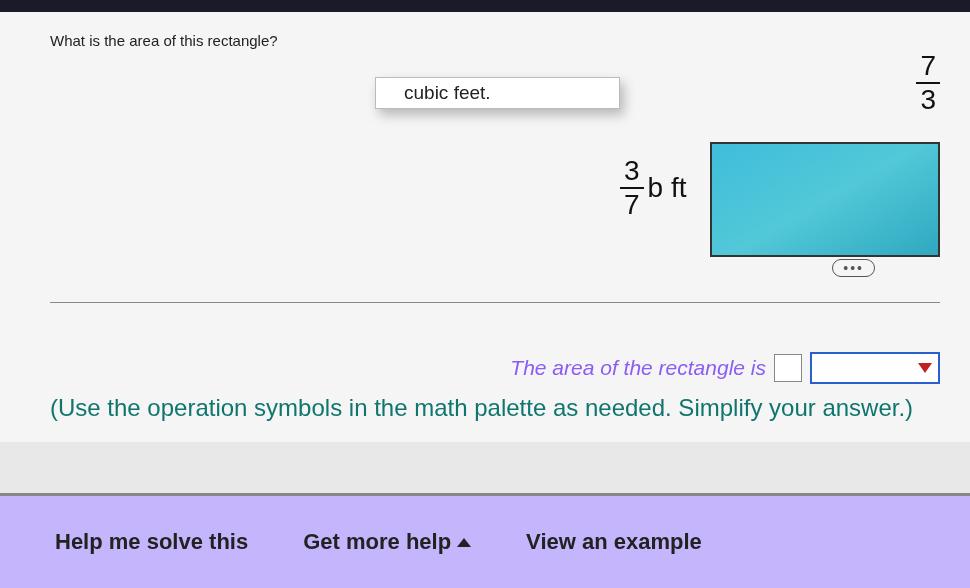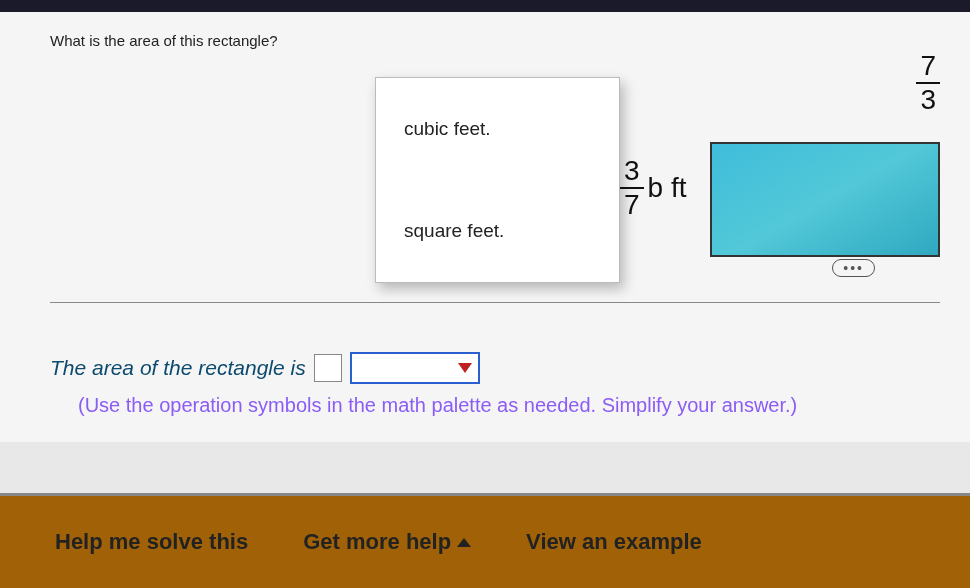--- a/index.html
+++ b/index.html
@@ -95,39 +95,40 @@
       position: absolute;
       left: 375px;
       top: 65px;
       width: 245px;
       background: #fff;
       border: 1px solid #bbb;
       box-shadow: 4px 6px 12px rgba(0,0,0,0.25);
       z-index: 10;
     }
     .dropdown-item {
-      padding: 40px 28px;
+      padding: 4px 28px;
       font-size: 19px;
       color: #222;
       cursor: pointer;
     }
     .answer-section {
       position: absolute;
       left: 50px;
       top: 340px;
       right: 30px;
     }
     .answer-line {
       font-size: 21px;
-      color: #0c4a6e;
+      color: #8b5cf6;
       font-style: italic;
       display: flex;
       align-items: center;
       gap: 8px;
       flex-wrap: wrap;
+      justify-content: flex-end;
     }
     .answer-line .normal { font-style: normal; }
     .answer-box {
       display: inline-block;
       width: 28px;
       height: 28px;
       border: 1.5px solid #888;
       background: #fff;
       vertical-align: middle;
     }
@@ -142,32 +143,31 @@
       padding-right: 6px;
       cursor: pointer;
     }
     .unit-select .tri {
       width: 0; height: 0;
       border-left: 7px solid transparent;
       border-right: 7px solid transparent;
       border-top: 10px solid #c02020;
     }
     .instruction {
-      font-size: 20px;
-      color: #8b5cf6;
+      font-size: 24px;
+      color: #0f766e;
       margin-top: 10px;
-      margin-left: 28px;
     }
     .footer {
       position: absolute;
       left: 0; right: 0;
       bottom: 0;
       height: 95px;
       border-top: 3px solid #888;
-      background: #a16207;
+      background: #c4b5fd;
       display: flex;
       align-items: center;
       gap: 55px;
       padding-left: 55px;
       font-size: 22px;
       font-weight: bold;
       color: #222;
     }
     .footer-item { cursor: pointer; display: flex; align-items: center; gap: 6px; }
     .arrow-up {
@@ -203,21 +203,20 @@
     </div>
     <div class="rect-shape"></div>
   </div>
 
   <div class="ellipsis-badge">•••</div>
 
   <div class="divider"></div>
 
   <div class="dropdown-popup">
     <div class="dropdown-item">cubic feet.</div>
-    <div class="dropdown-item">square feet.</div>
   </div>
 
   <div class="answer-section">
     <div class="answer-line">
       <span>The area of the rectangle is</span>
       <span class="answer-box normal"></span>
       <span class="unit-select normal">
         <span class="tri"></span>
       </span>
     </div>

